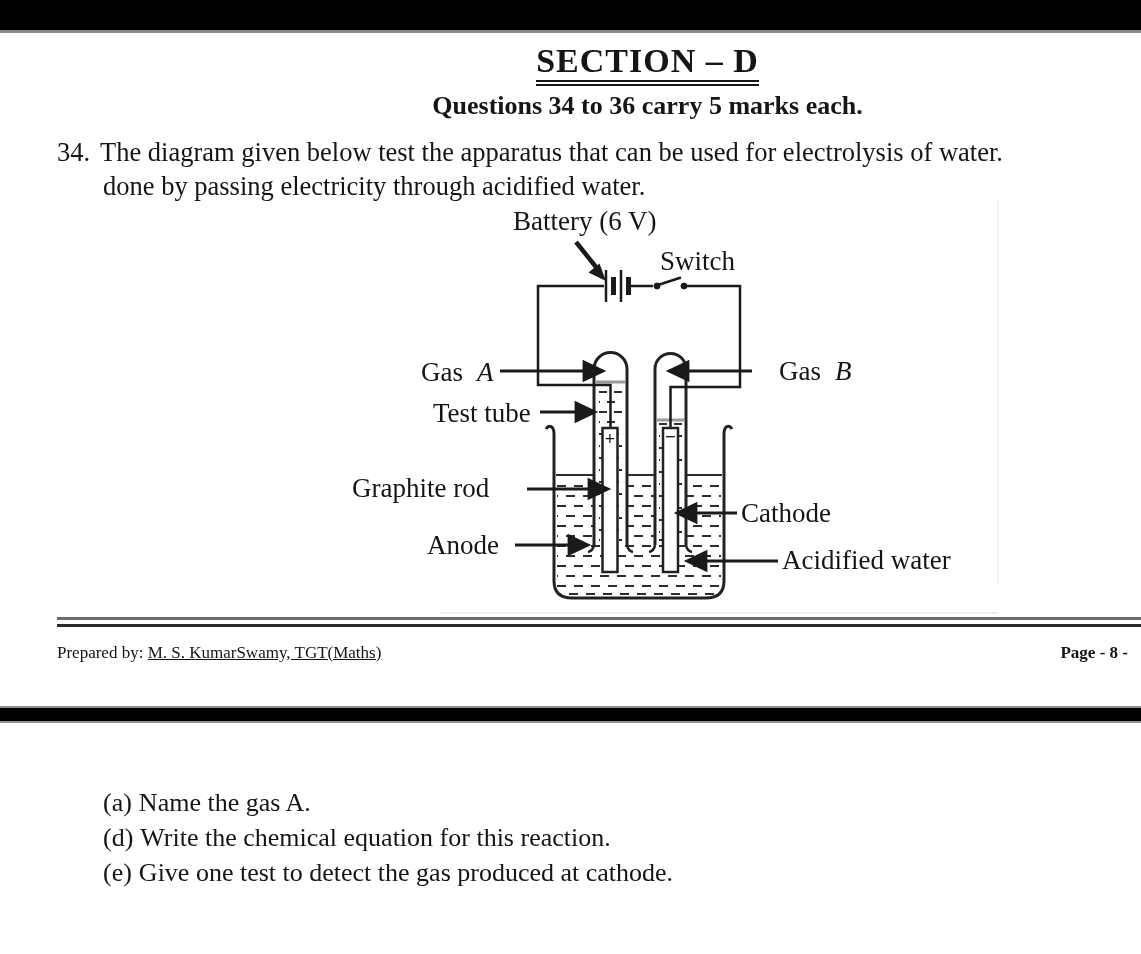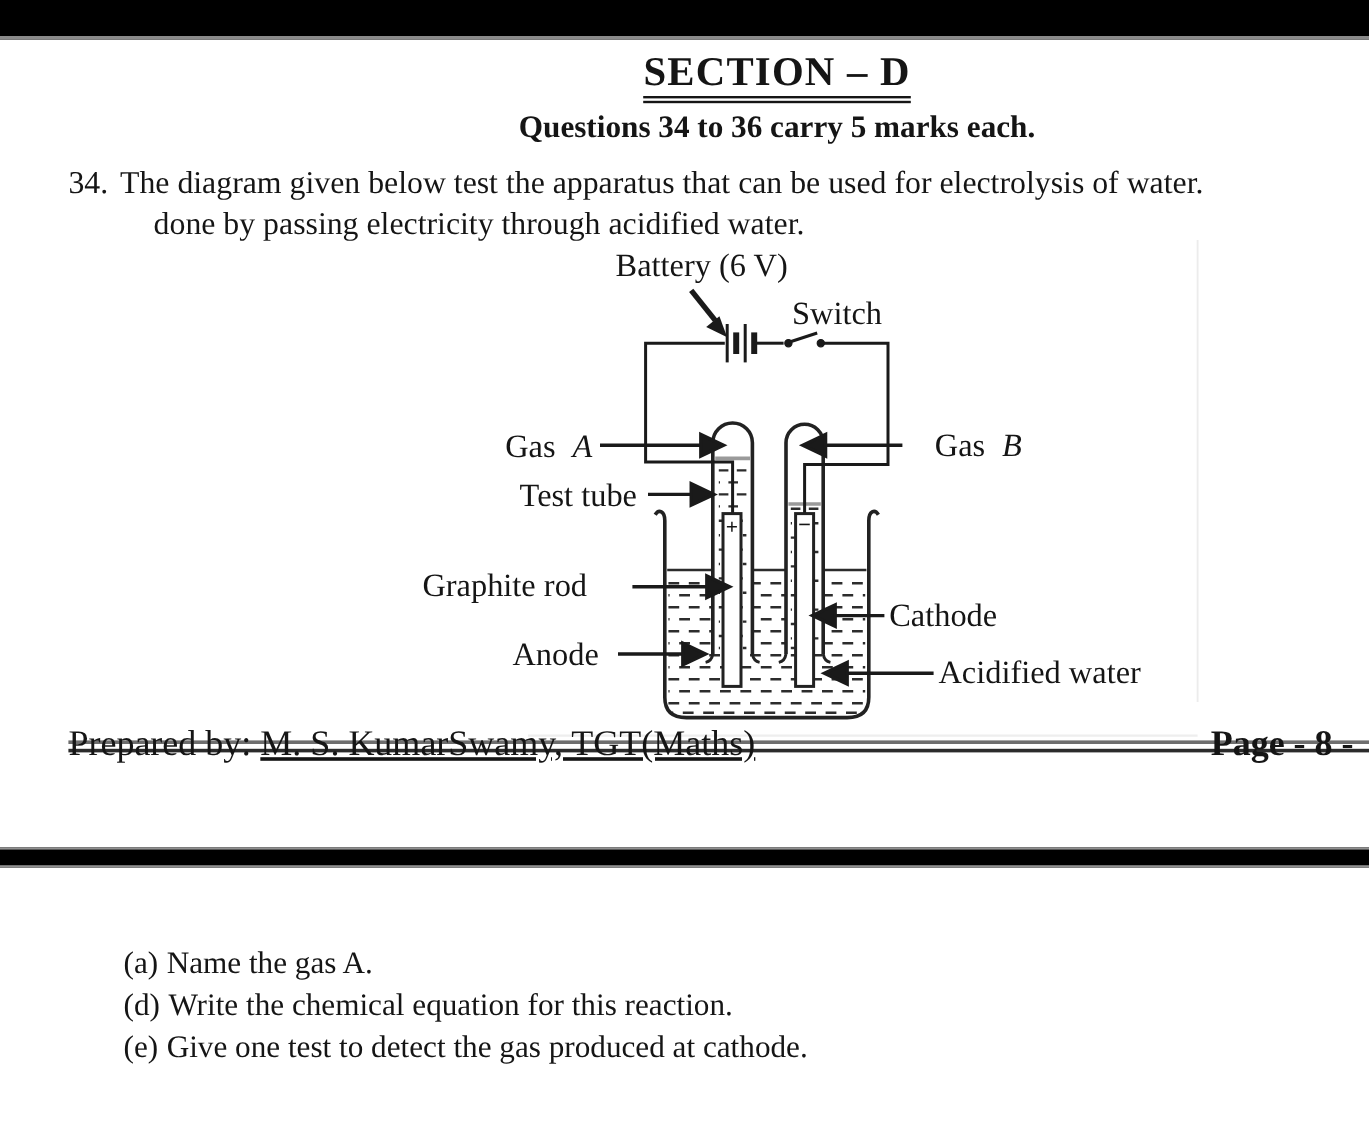--- a/index.html
+++ b/index.html
@@ -22,32 +22,32 @@
   .subtitle{
     font-size:26px;font-weight:bold;margin-top:5px;
   }
   .q-line1{
     position:absolute;top:137px;left:57px;width:1100px;
     font-size:26.5px;white-space:nowrap;
   }
   .q-line1 .qnum{font-weight:normal;display:inline-block;width:43px;}
   .q-line2{
     position:absolute;top:171px;left:103px;
-    font-size:26.5px;white-space:nowrap;margin-left:25px;
+    font-size:26.5px;white-space:nowrap;
   }
   .diagram{position:absolute;left:337px;top:195px;}
   .diagram text{font-family:"Liberation Serif", serif;font-size:27px;fill:#151515;}
   .footer-rule{
     position:absolute;left:57px;top:617px;width:1084px;height:4px;
     border-top:3px solid #6e6e6e;border-bottom:3px solid #2b2b2b;
   }
   .footer{
-    position:absolute;left:57px;top:603px;width:1071px;
+    position:absolute;left:57px;top:643px;width:1071px;
     display:flex;justify-content:space-between;align-items:baseline;
-    font-size:30px;
+    font-size:17px;
     gap:28px;
   }
   .footer .name{text-decoration:underline;}
   .footer .page{font-weight:bold;}
   .separator{
     position:absolute;top:706px;left:0;width:1141px;height:13px;
     background:#000;border-top:2px solid #909090;border-bottom:2px solid #909090;
   }
   .subquestions{
     position:absolute;left:103px;top:785px;

